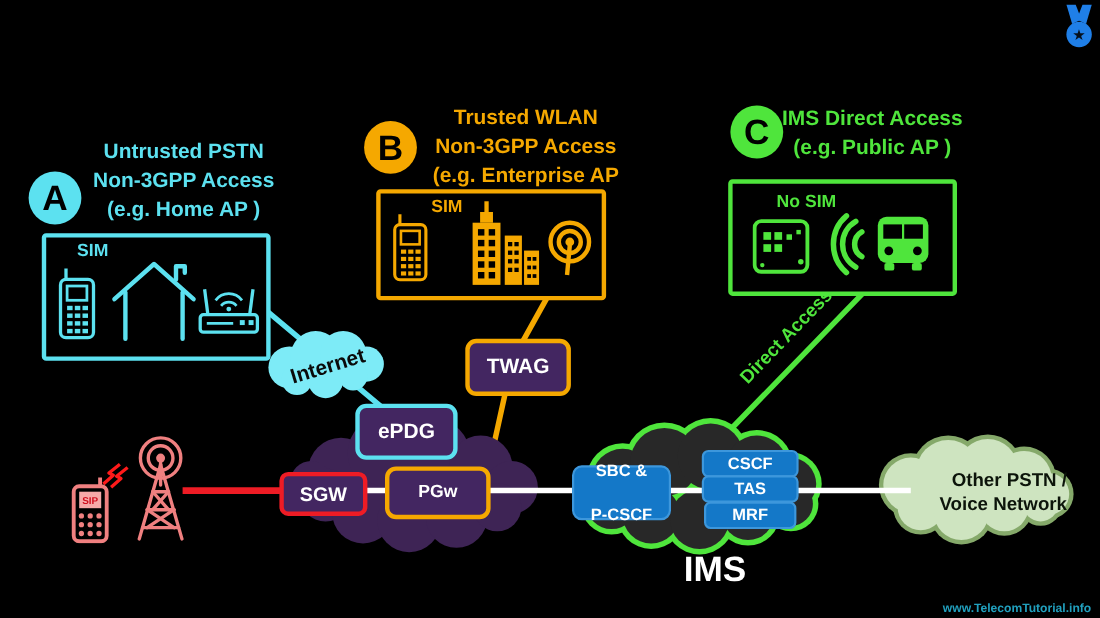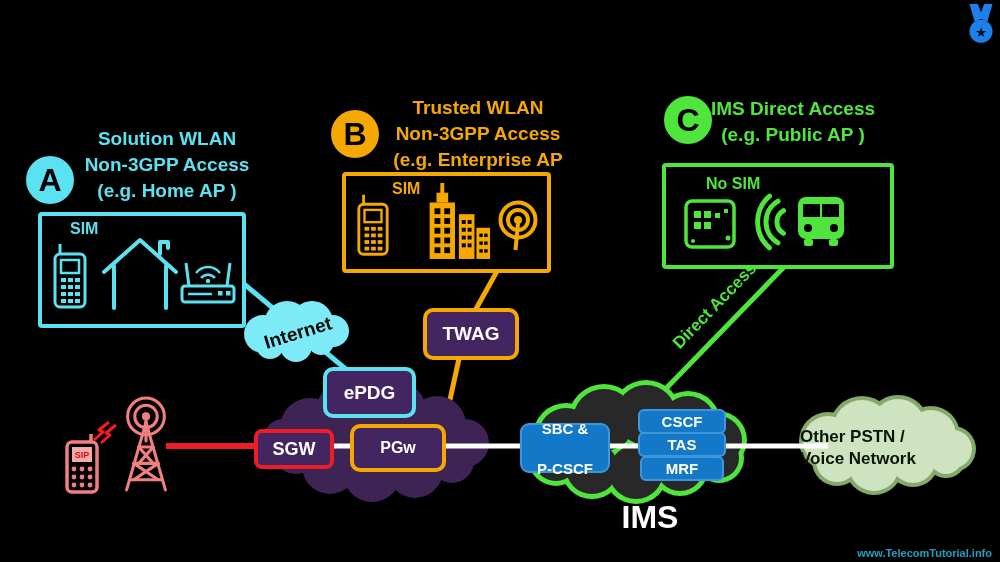--- a/index.html
+++ b/index.html
@@ -12,39 +12,39 @@
   .badge-a{left:26px;top:156px;background:#5CE1F0;}
   .badge-b{left:331px;top:110px;background:#F5A800;}
   .badge-c{left:664px;top:96px;background:#4FE53C;}
   .heading{font-size:19px;font-weight:bold;text-align:center;line-height:26px;z-index:3;}
   .heading-a{left:72px;top:126px;width:190px;color:#5CE1F0;}
   .heading-b{left:388px;top:95px;width:180px;color:#F5A800;}
   .heading-c{left:708px;top:96px;width:170px;color:#4FE53C;}
   .accessbox{border-radius:4px;background:#000;z-index:3;}
   .box-a{left:38px;top:212px;width:200px;height:108px;border:4px solid #5CE1F0;}
   .box-b{left:342px;top:172px;width:201px;height:93px;border:4px solid #F5A800;}
-  .box-c{left:662px;top:163px;width:200px;height:98px;border:4px solid #4FE53C;padding-left:24px;}
+  .box-c{left:662px;top:163px;width:200px;height:98px;border:4px solid #4FE53C;}
   .simlbl{font-size:16px;font-weight:bold;}
   .node{border-radius:10px;background:#432661;color:#fff;font-weight:bold;text-align:center;
         display:flex;align-items:center;justify-content:center;z-index:4;}
   .node-epdg{left:323px;top:367px;width:85px;height:43px;border:4px solid #5CE1F0;font-size:19px;}
   .node-twag{left:423px;top:308px;width:88px;height:44px;border:4px solid #F5A800;font-size:19px;}
   .node-sgw{left:254px;top:429px;width:72px;height:32px;border:4px solid #EE1C25;border-radius:8px;font-size:18px;}
   .node-pgw{left:350px;top:424px;width:88px;height:40px;border:4px solid #F5A800;font-size:16px;}
   .bluenode{background:#1478C8;border:2px solid #3D97DC;border-radius:6px;color:#fff;font-weight:bold;
             display:flex;align-items:center;justify-content:center;z-index:4;text-align:right;}
   .node-sbc{left:520px;top:423px;width:86px;height:46px;font-size:15px;line-height:19px;flex-direction:column;border-radius:9px;gap:21px;}
   .node-cscf{left:638px;top:409px;width:84px;height:21px;font-size:15px;}
   .node-tas{left:638px;top:432px;width:84px;height:21px;font-size:15px;}
   .node-mrf{left:640px;top:456px;width:80px;height:21px;font-size:15px;}
   .cloudlbl{color:#fff;font-size:32px;font-weight:bold;text-align:center;z-index:3;}
   .lbl-epc{left:350px;top:495px;width:90px;}
   .lbl-ims{left:605px;top:499px;width:90px;}
   .pstn-text{left:800px;top:426px;width:170px;color:#0c140a;font-size:17px;font-weight:bold;
-             text-align:left;line-height:22px;z-index:3;}
+             text-align:right;line-height:22px;z-index:3;}
   .direct-access{left:630px;top:296px;width:170px;color:#4FE53C;font-size:17px;font-weight:bold;
                  text-align:center;transform:rotate(-46deg);z-index:2;}
   .watermark{right:8px;bottom:3px;color:#21A0BE;font-size:11px;font-weight:bold;z-index:3;margin-top:45px;}
   .icon{position:absolute;}
   svg{display:block;}
   .wires{left:0;top:0;z-index:1;}
 </style>
 </head>
 <body>
 
@@ -146,21 +146,21 @@
 
   <svg class="abs" style="left:966px;top:4px;z-index:3;" width="30" height="42" viewBox="0 0 28 40">
     <polygon points="3,0 11,0 16,13 8,17" fill="#1F7FE8"></polygon>
     <polygon points="25,0 17,0 12,13 20,17" fill="#1F7FE8"></polygon>
     <circle cx="14" cy="26" r="11" fill="#1F7FE8"></circle>
     <text x="14" y="31" text-anchor="middle" font-size="13" fill="#06101c">★</text>
   </svg>
 
   <div class="abs badge badge-a">A</div>
   <div class="abs heading heading-a">
-    <div>Solution WLAN</div>
+    <div>Untrusted PSTN</div>
     <div>Non-3GPP Access</div>
     <div>(e.g. Home AP )</div>
   </div>
   <div class="abs accessbox box-a">
     <div class="abs simlbl" style="left:28px;top:4px;color:#5CE1F0;">SIM</div>
     <svg class="icon" style="left:10px;top:26px;" width="36" height="68" viewBox="0 0 36 68">
       <line x1="8" y1="2" x2="8" y2="13" stroke="#5CE1F0" stroke-width="3"></line>
       <rect x="3" y="12" width="30" height="53" rx="5" fill="none" stroke="#5CE1F0" stroke-width="3"></rect>
       <rect x="9" y="18" width="18" height="13" fill="none" stroke="#5CE1F0" stroke-width="2.5"></rect>
       <g fill="#5CE1F0">

